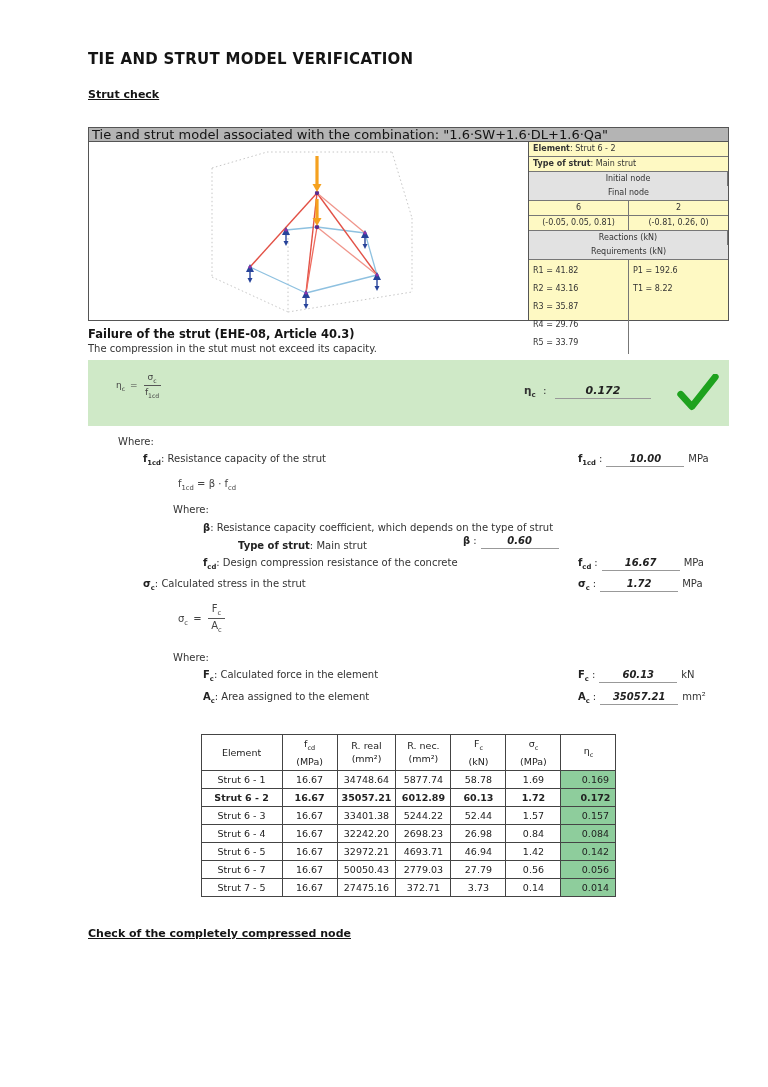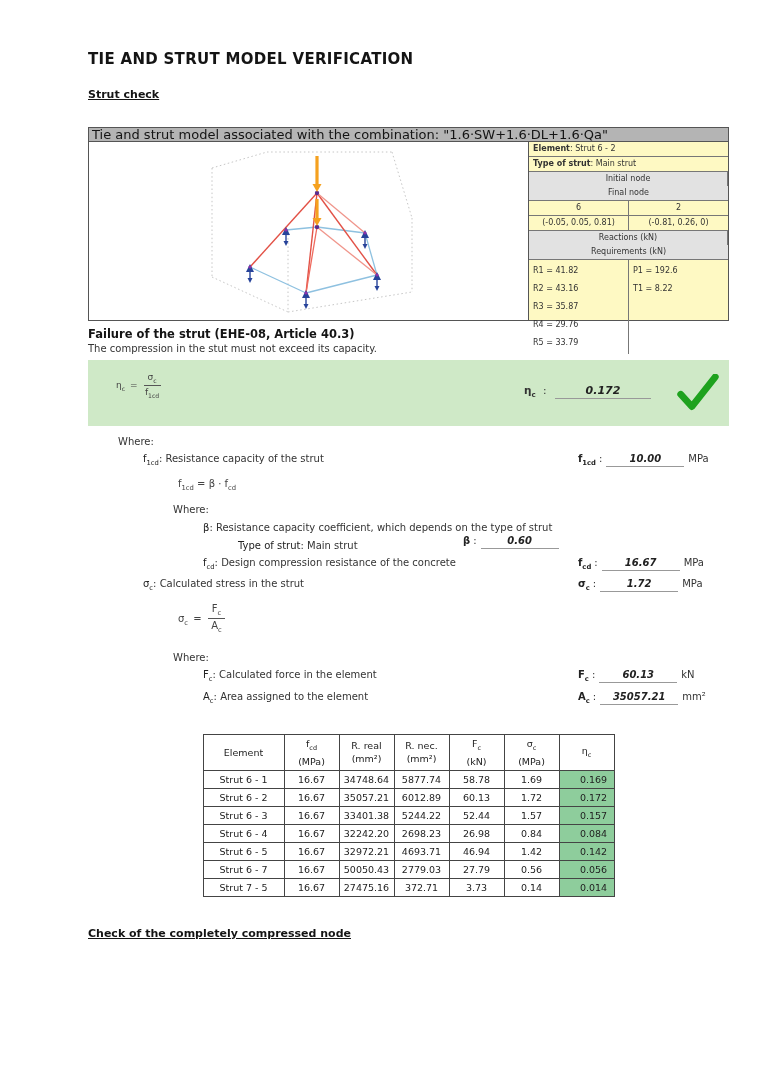--- a/index.html
+++ b/index.html
@@ -47,31 +47,31 @@
 
   
   .defs{font-size:10px;}
   .defrow{position:relative;line-height:13px;}
   .vf{position:absolute;left:490px;top:0;white-space:nowrap;font-size:10px;}
   .vf .sym{font-weight:bold;color:#222;}
   .vf .colon{margin:0 4px 0 3px;}
   .vval{display:inline-block;min-width:74px;text-align:center;border-bottom:1px solid #999;
         font-style:italic;font-weight:bold;color:#222;padding:0 2px 1px;}
   .vunit{margin-left:4px;}
-  .bsym{font-weight:normal;color:#222;}
+  .bsym{font-weight:bold;color:#222;}
   .formula-line{font-size:10px;color:#444;margin-top:3px;padding-left:90px;height:24px;line-height:22px;}
   .formula-frac{font-size:10px;color:#444;margin-top:8px;padding-left:90px;height:42px;}
 
   
   .results-table{margin:26px auto 0;border-collapse:collapse;font-size:9.5px;color:#222;}
   .results-table th,.results-table td{border:1px solid #444;text-align:center;padding:2px 4px;
         line-height:13px;font-weight:normal;background:#fff;}
   .results-table th div{display:block;}
   .results-table td.eta{background:#8ecd9c;padding-left:18px;}
-  .results-table tr.bold td{font-weight:normal;}
+  .results-table tr.bold td{font-weight:bold;}
   .results-table td.el{min-width:72px;}
   .results-table th{min-width:46px;}
 
   .check-head{margin-top:30px;}
 </style>
 </head>
 <body>
 
 <div class="page">
 <div class="content">

